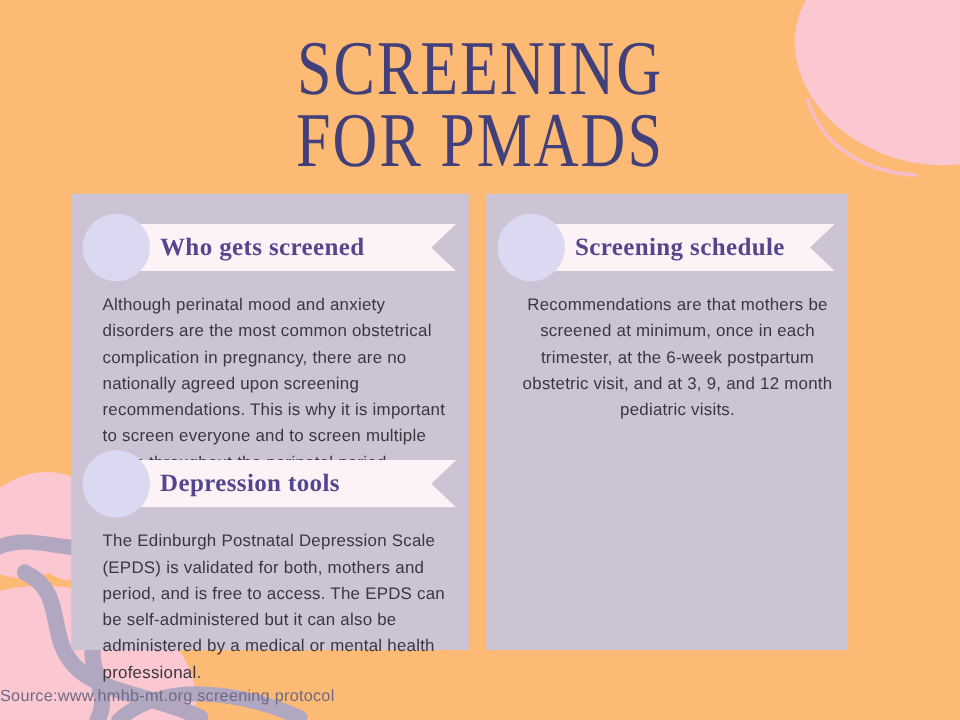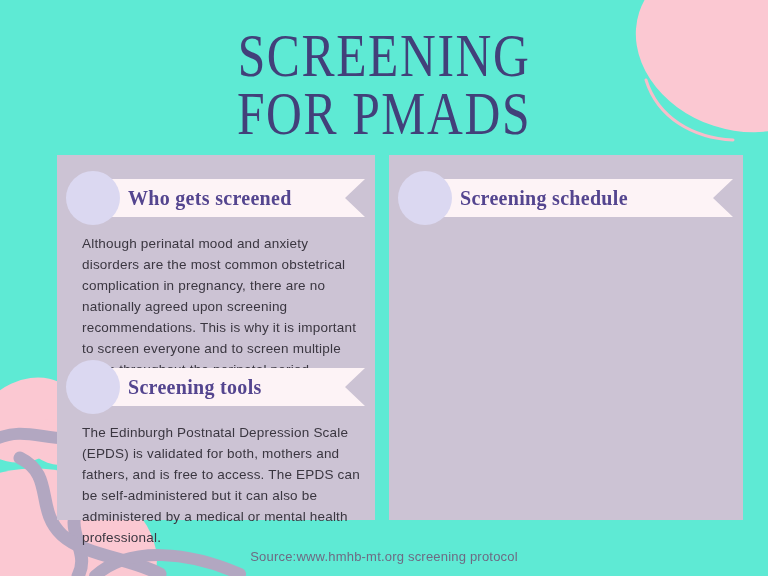--- a/index.html
+++ b/index.html
@@ -1,19 +1,19 @@
 <!DOCTYPE html>
 <html><head>
 <meta charset="utf-8">
 <style>
   html,body{margin:0;padding:0;background:#ffffff;}
   .page{
     position:relative;
     width:768px;height:576px;
-    background:#5eead4;
+    background:#fdba74;
     overflow:hidden;
     font-family:"Liberation Sans","DejaVu Sans",sans-serif;
   }
   
   .deco{position:absolute;z-index:1;pointer-events:none;}
   .deco-tr{top:0;left:598px;}
   .deco-bl{top:370px;left:0;}
   
   .title{
     position:absolute;top:26px;left:0;width:100%;
@@ -24,21 +24,21 @@
     letter-spacing:2px;
     transform:scaleX(0.8);
     transform-origin:50% 0;
   }
   
   .col{
     position:absolute;top:155px;height:365px;
     background:#ccc3d4;z-index:2;
   }
   .col-left{left:57px;width:318px;}
-  .col-right{left:389px;width:354px;text-align:center;}
+  .col-right{left:389px;width:289px;text-align:center;}
   .section{position:relative;}
   .section-first{margin-top:24px;height:189px;}
   
   .banner-wrap{position:relative;margin:0 10px 16px 19px;height:38px;}
   .banner{
     position:absolute;left:0;top:0;right:0;height:38px;
     background:#fdf3f6;
     clip-path:polygon(0 0,100% 0,calc(100% - 20px) 50%,100% 100%,0 100%);
     display:flex;align-items:center;
     padding-left:52px;box-sizing:border-box;
@@ -54,21 +54,21 @@
     background:#dbd8f1;z-index:2;
   }
   .body-text{
     margin:13px 8px 0 25px;
     font-size:13.5px;line-height:21px;letter-spacing:0.2px;
     color:#3a3640;
   }
   
   .footer{
     position:absolute;top:549px;left:0;width:100%;
-    text-align:center;z-index:2;
+    text-align:left;z-index:2;
     font-size:13px;color:#6e6a83;letter-spacing:0.2px;
   }
 </style>
 </head>
 <body>
 
 <div class="page">
 
   <svg class="deco deco-tr" width="170" height="185" viewBox="0 0 170 185">
     <path d="M140,-5 C126,28 152,48 138,78 C130,98 142,108 160,112" fill="none" stroke="#c9bfd8" stroke-width="11" stroke-linecap="round"></path>
@@ -101,37 +101,38 @@
           <span class="banner-heading">Who gets screened</span>
         </div>
       </div>
       <p class="body-text">Although perinatal mood and anxiety disorders are the most common obstetrical complication in pregnancy, there are no nationally agreed upon screening recommendations.  This is why it is important to screen everyone and to screen  multiple times throughout the perinatal period.</p>
     </div>
 
     <div class="section">
       <div class="banner-wrap">
         <span class="ribbon-circle"></span>
         <div class="banner">
-          <span class="banner-heading">Screening tools</span>
+          <span class="banner-heading">Depression tools</span>
         </div>
       </div>
-      <p class="body-text">The Edinburgh Postnatal Depression Scale (EPDS) is validated for both, mothers and fathers, and is free to access. The EPDS can be self-administered but it can also be administered by a medical or mental health professional.</p>
+      <p class="body-text">The Edinburgh Postnatal Depression Scale (EPDS) is validated for both, mothers and period, and is free to access. The EPDS can be self-administered but it can also be administered by a medical or mental health professional.</p>
     </div>
 
   </div>
 
   <div class="col col-right">
 
     <div class="section section-first">
       <div class="banner-wrap">
         <span class="ribbon-circle"></span>
         <div class="banner">
           <span class="banner-heading">Screening schedule</span>
         </div>
       </div>
+      <p class="body-text">Recommendations are that mothers be screened at minimum, once in each trimester, at the 6-week postpartum obstetric visit, and at 3, 9, and 12 month pediatric visits.</p>
     </div>
 
     <div class="section">
     </div>
 
   </div>
 
   <div class="footer">Source:www.hmhb-mt.org screening protocol</div>
 
 </div>

